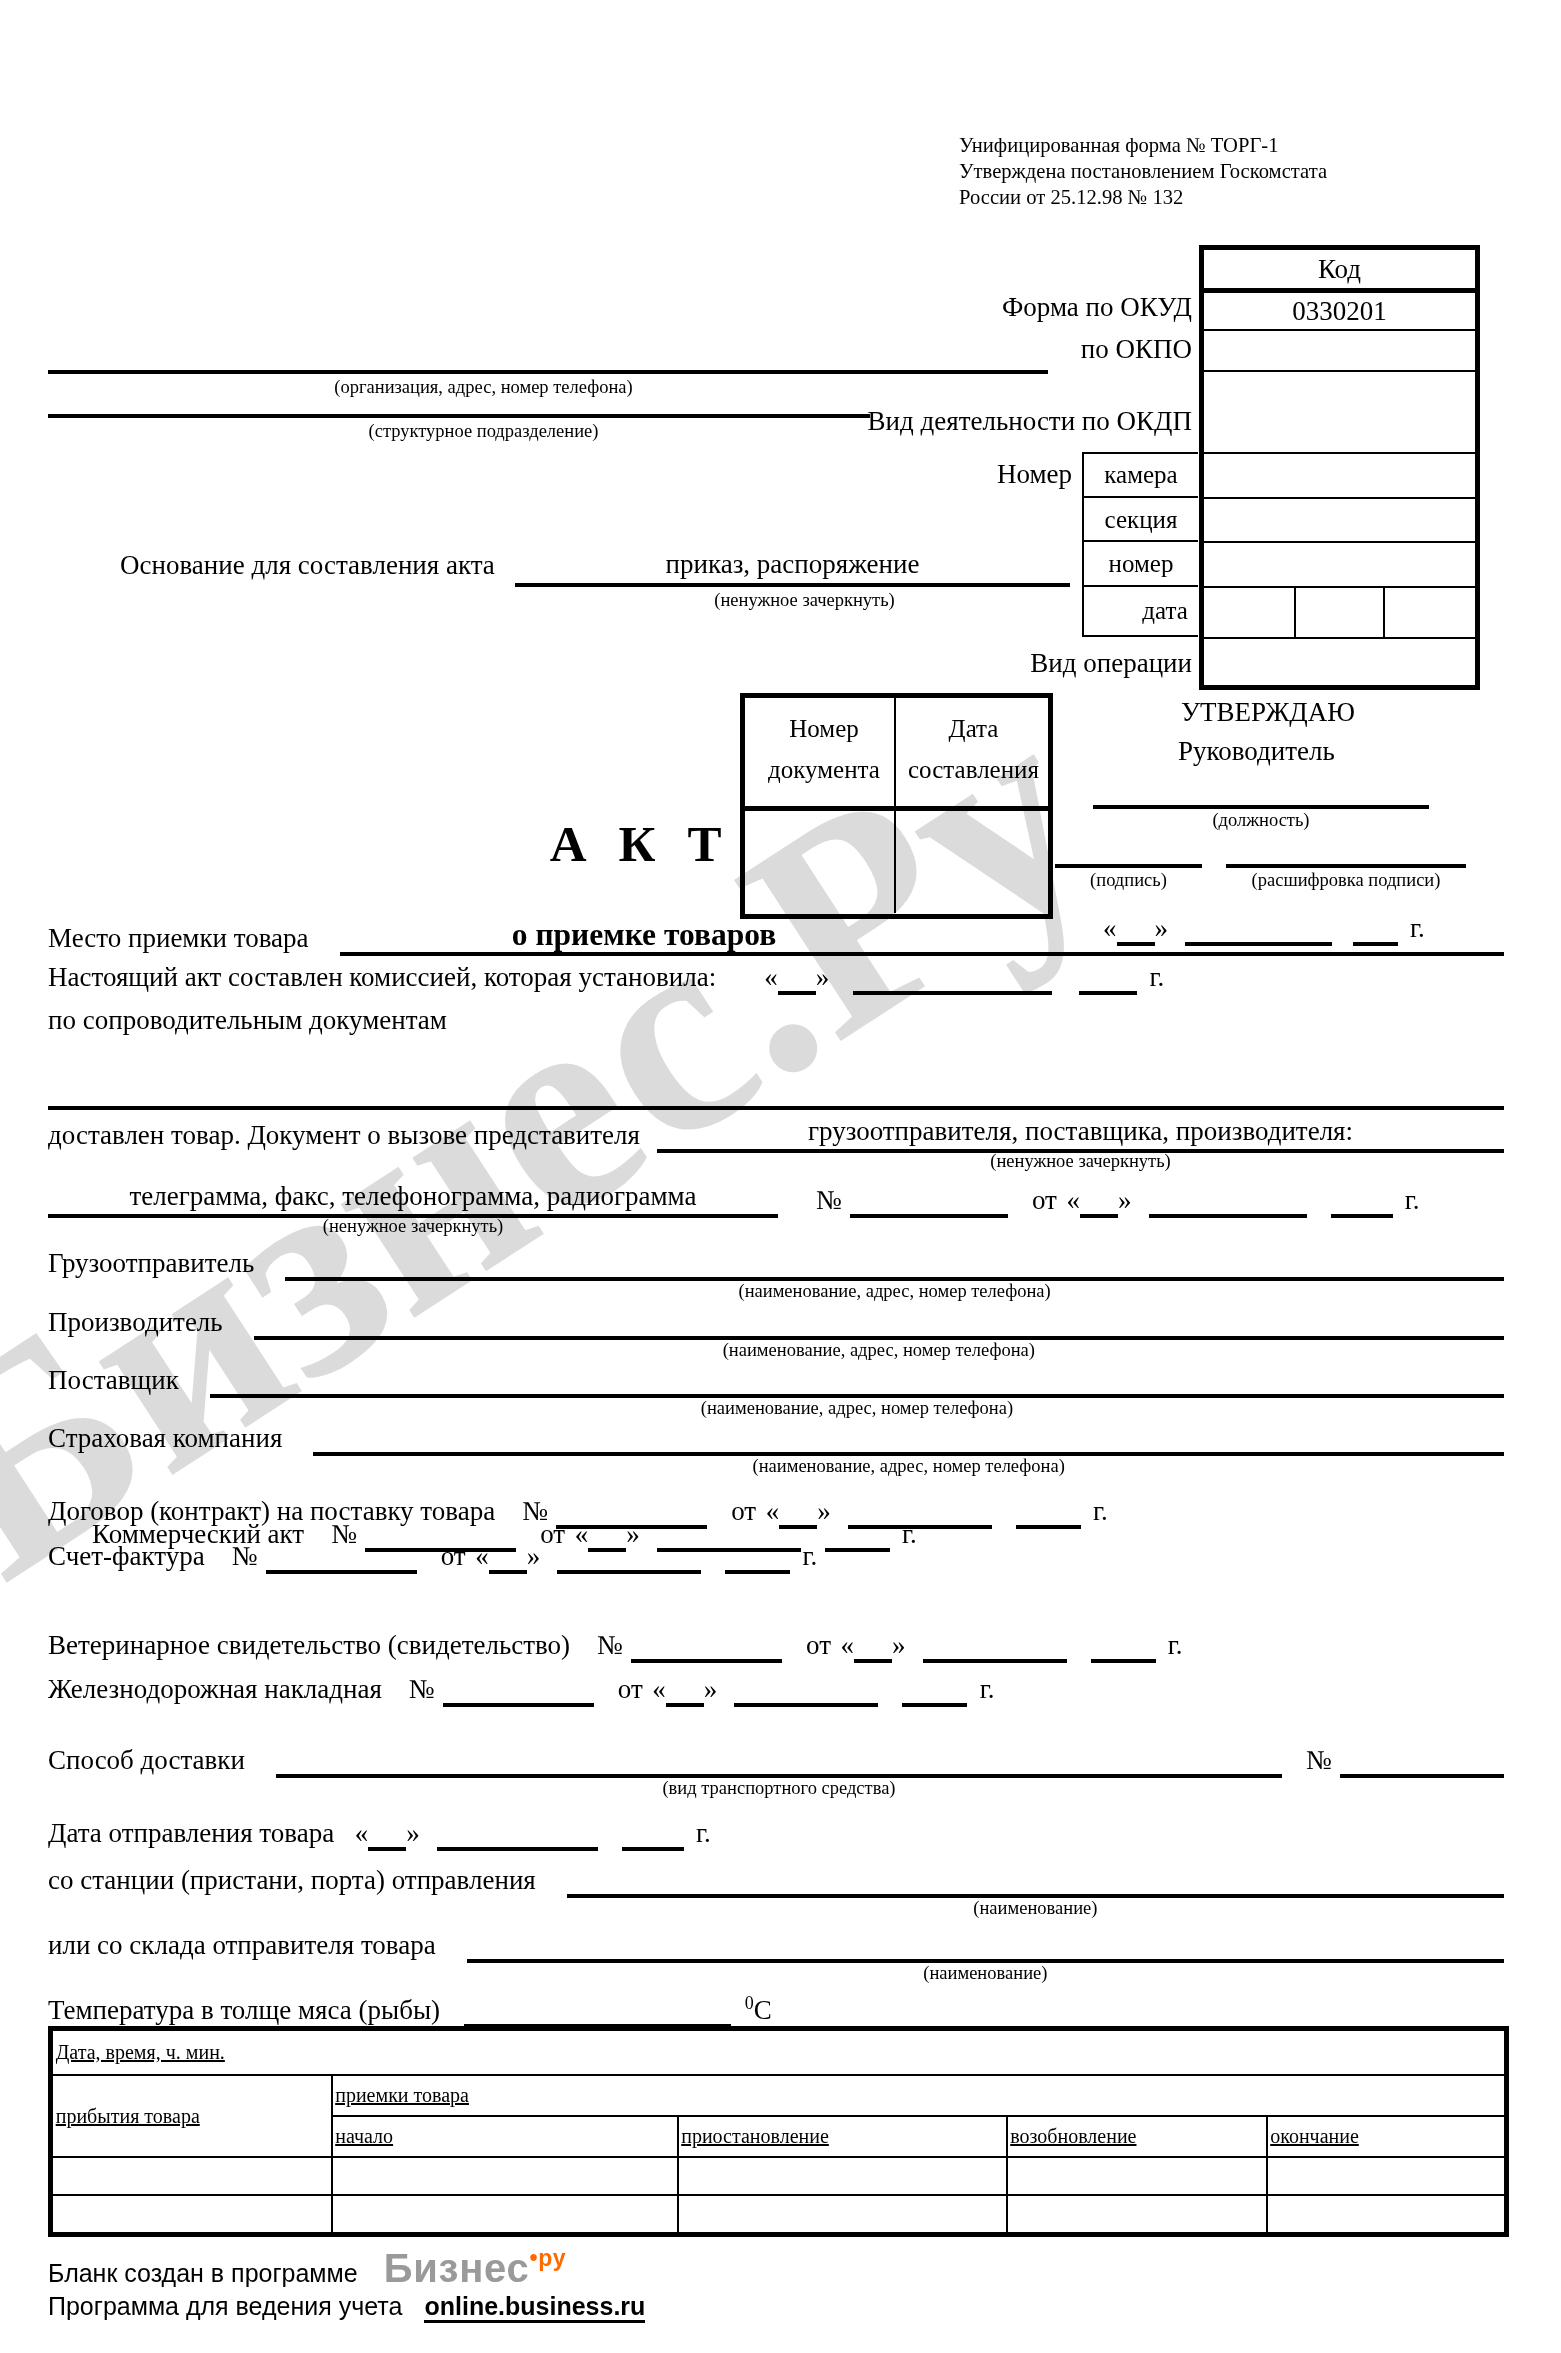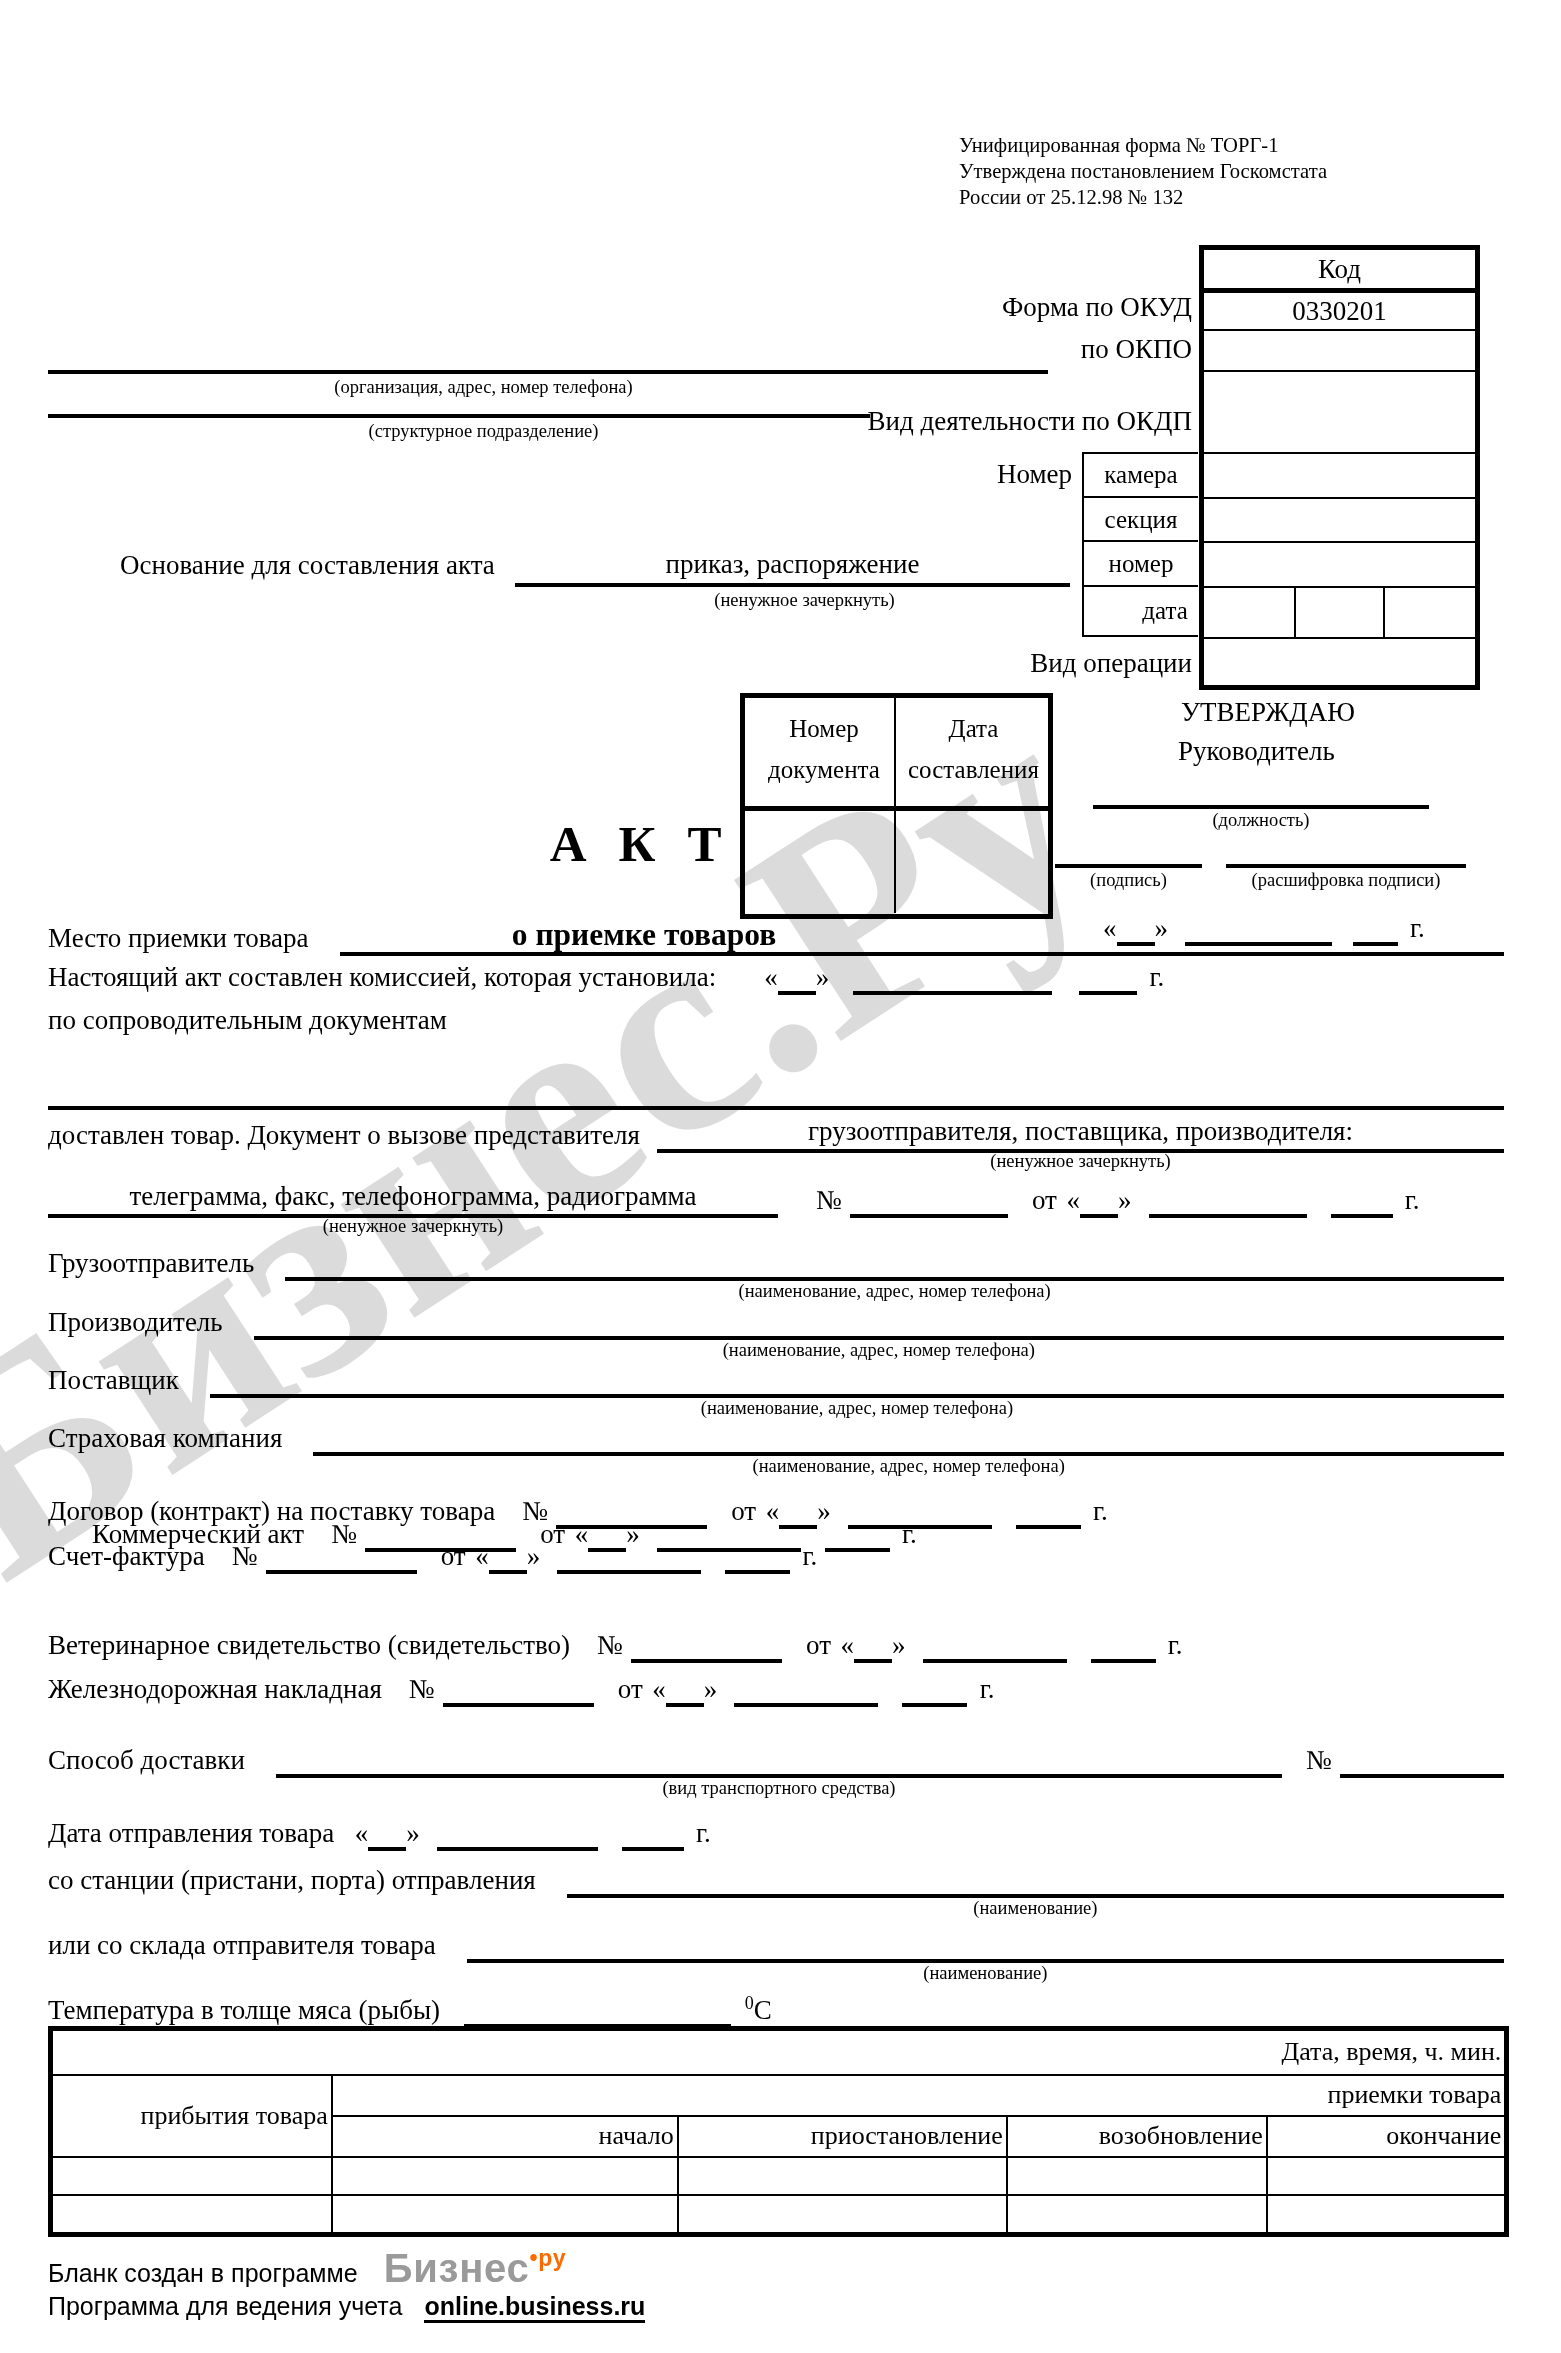--- a/index.html
+++ b/index.html
@@ -27,21 +27,21 @@
   .sp{display:inline-block;height:0.7px;flex:0 0 auto;}
   .rt{text-align:right;}
   .box{position:absolute;border:5.5px solid #000;box-sizing:border-box;}
   .cell{position:absolute;left:0;right:0;text-align:center;}
   .hr4{position:absolute;left:0;right:0;border-top:2.7px solid #000;}
   .hr8{position:absolute;left:0;right:0;border-top:5.5px solid #000;}
   .vr4{position:absolute;border-left:2.7px solid #000;}
   table.bt{position:absolute;left:48px;top:2026px;width:1456px;border-collapse:collapse;
            border:5.5px solid #000;z-index:2;table-layout:fixed;
            font-family:"Liberation Serif","DejaVu Serif",serif;}
-  table.bt td{border:2.7px solid #000;text-align:right;font-size:26px;padding:1.4px 2.7px;}
+  table.bt td{border:2.7px solid #000;text-align:left;font-size:20px;padding:1.4px 2.7px;text-decoration:underline;}
   .foot{font-family:"Liberation Sans","DejaVu Sans",sans-serif;font-size:25px;z-index:2;}
   .logo{color:#9a9a9a;font-weight:bold;font-size:40px;letter-spacing:0.7px;}
   .logosup{color:#ff6a00;font-weight:bold;font-size:23px;position:relative;top:-16.4px;}
   .link{font-weight:bold;border-bottom:3.4px solid #000;}
   sup.deg{font-size:18px;}
 </style>
 </head>
 <body>
 
 <div class="sheet">

